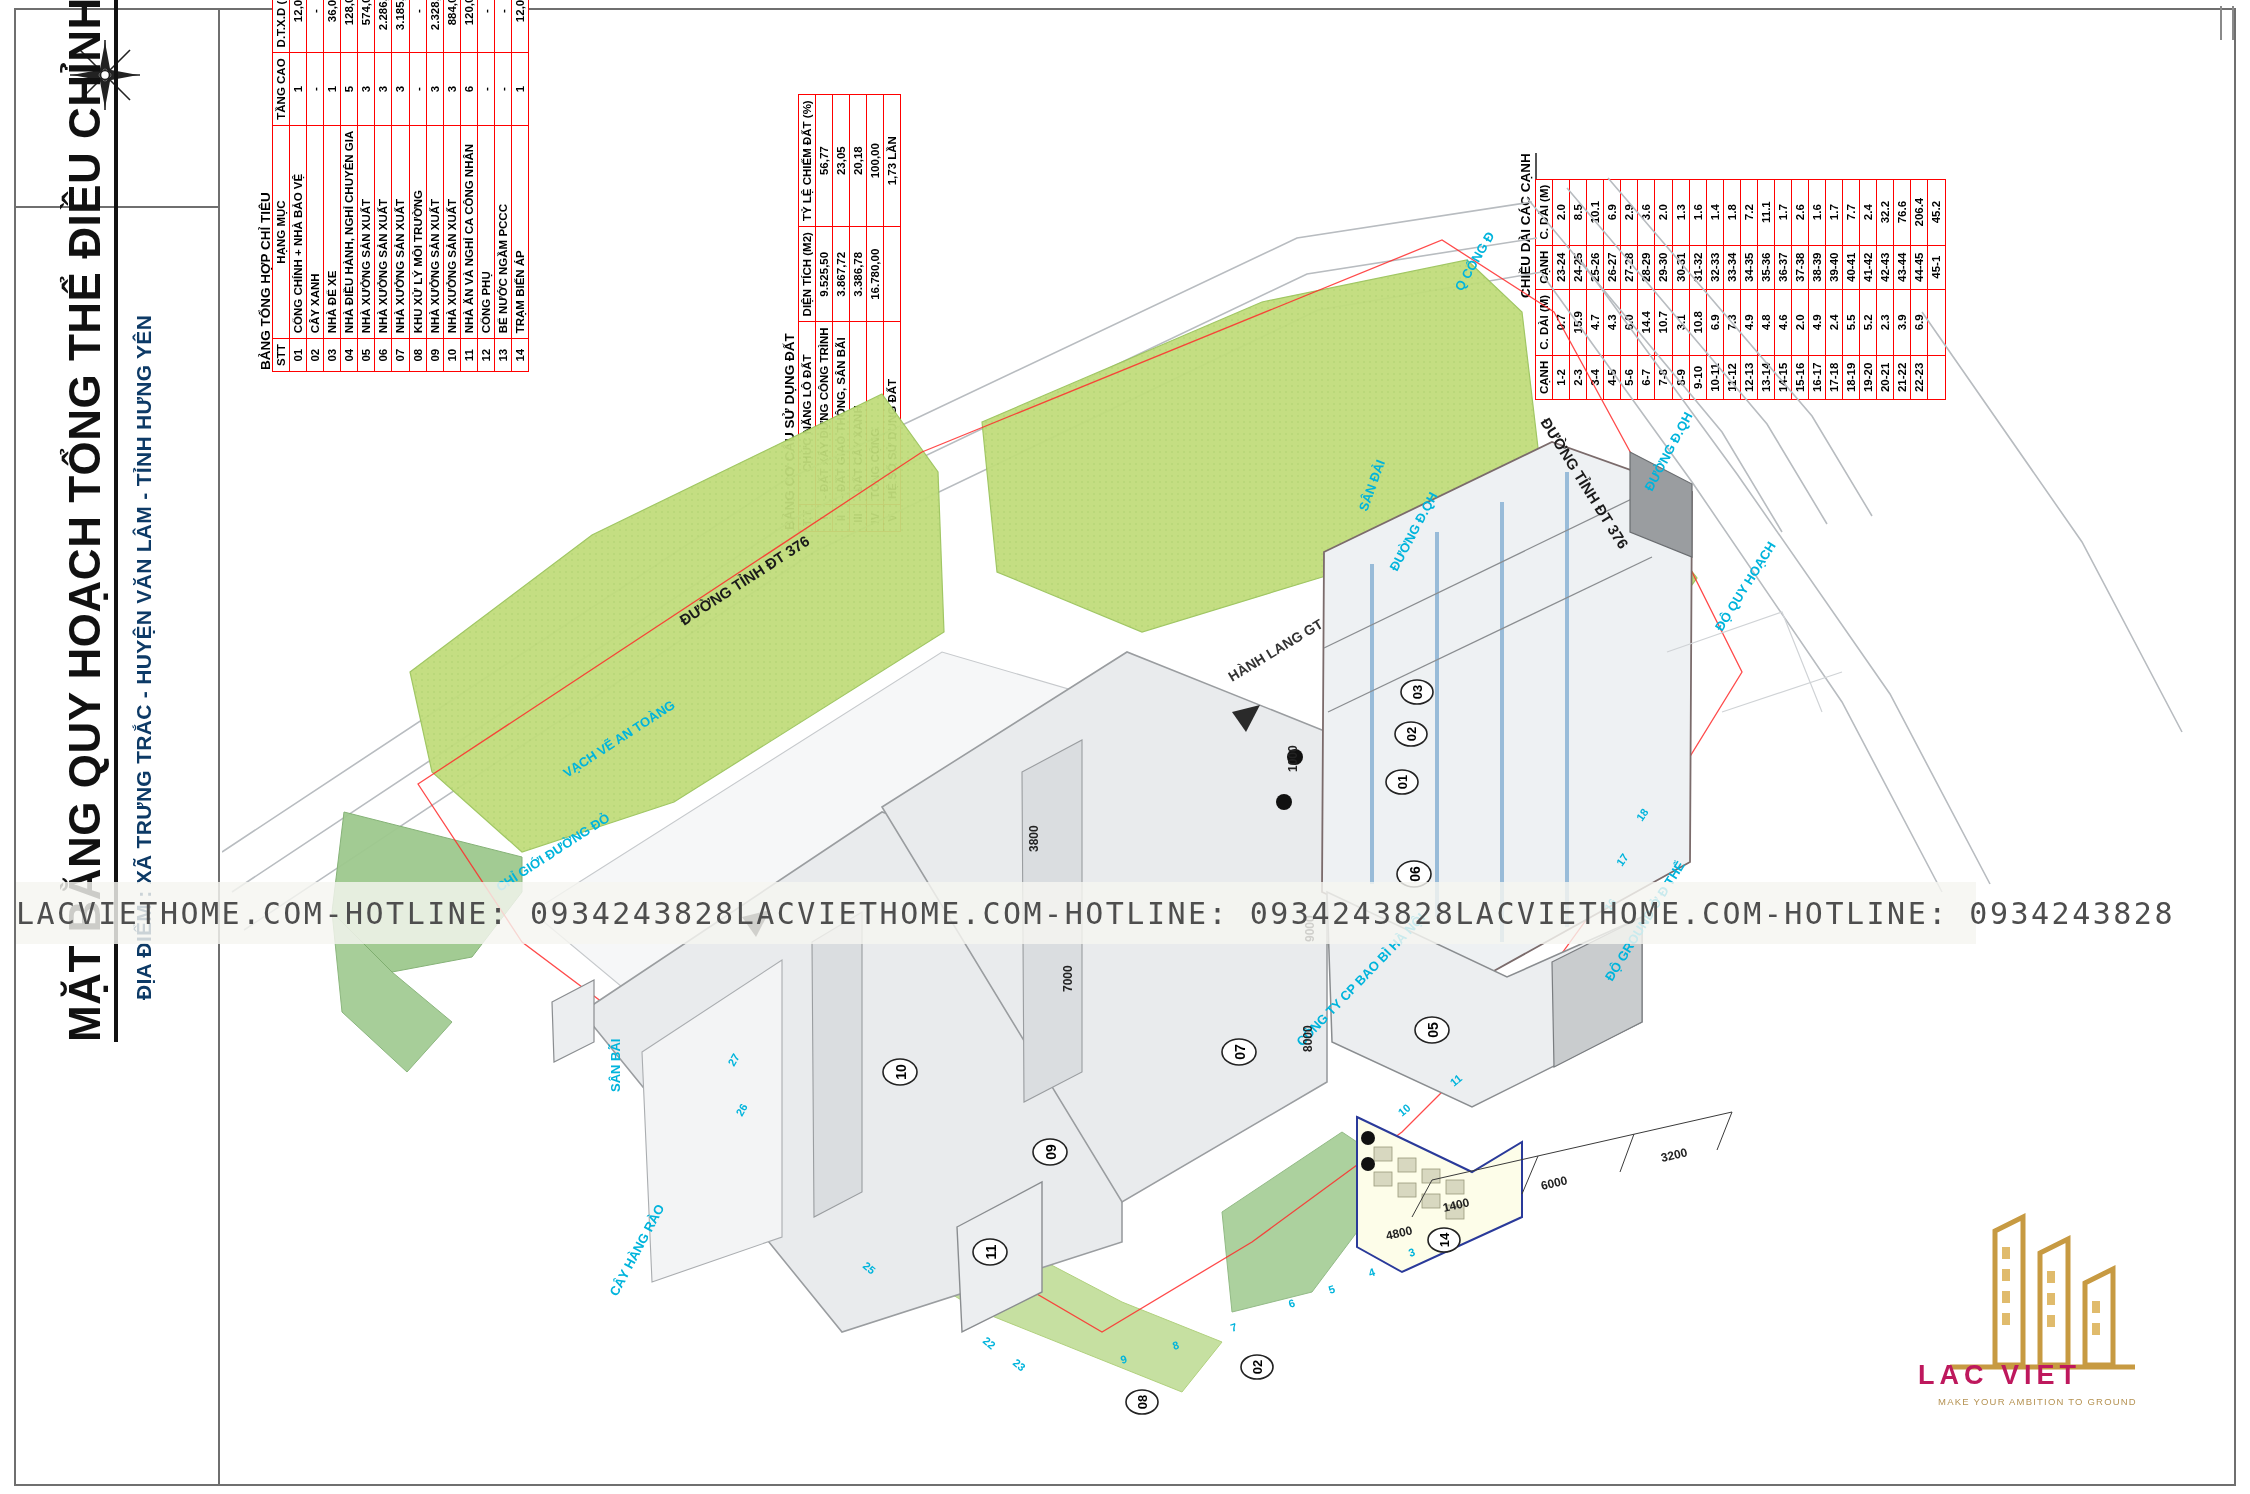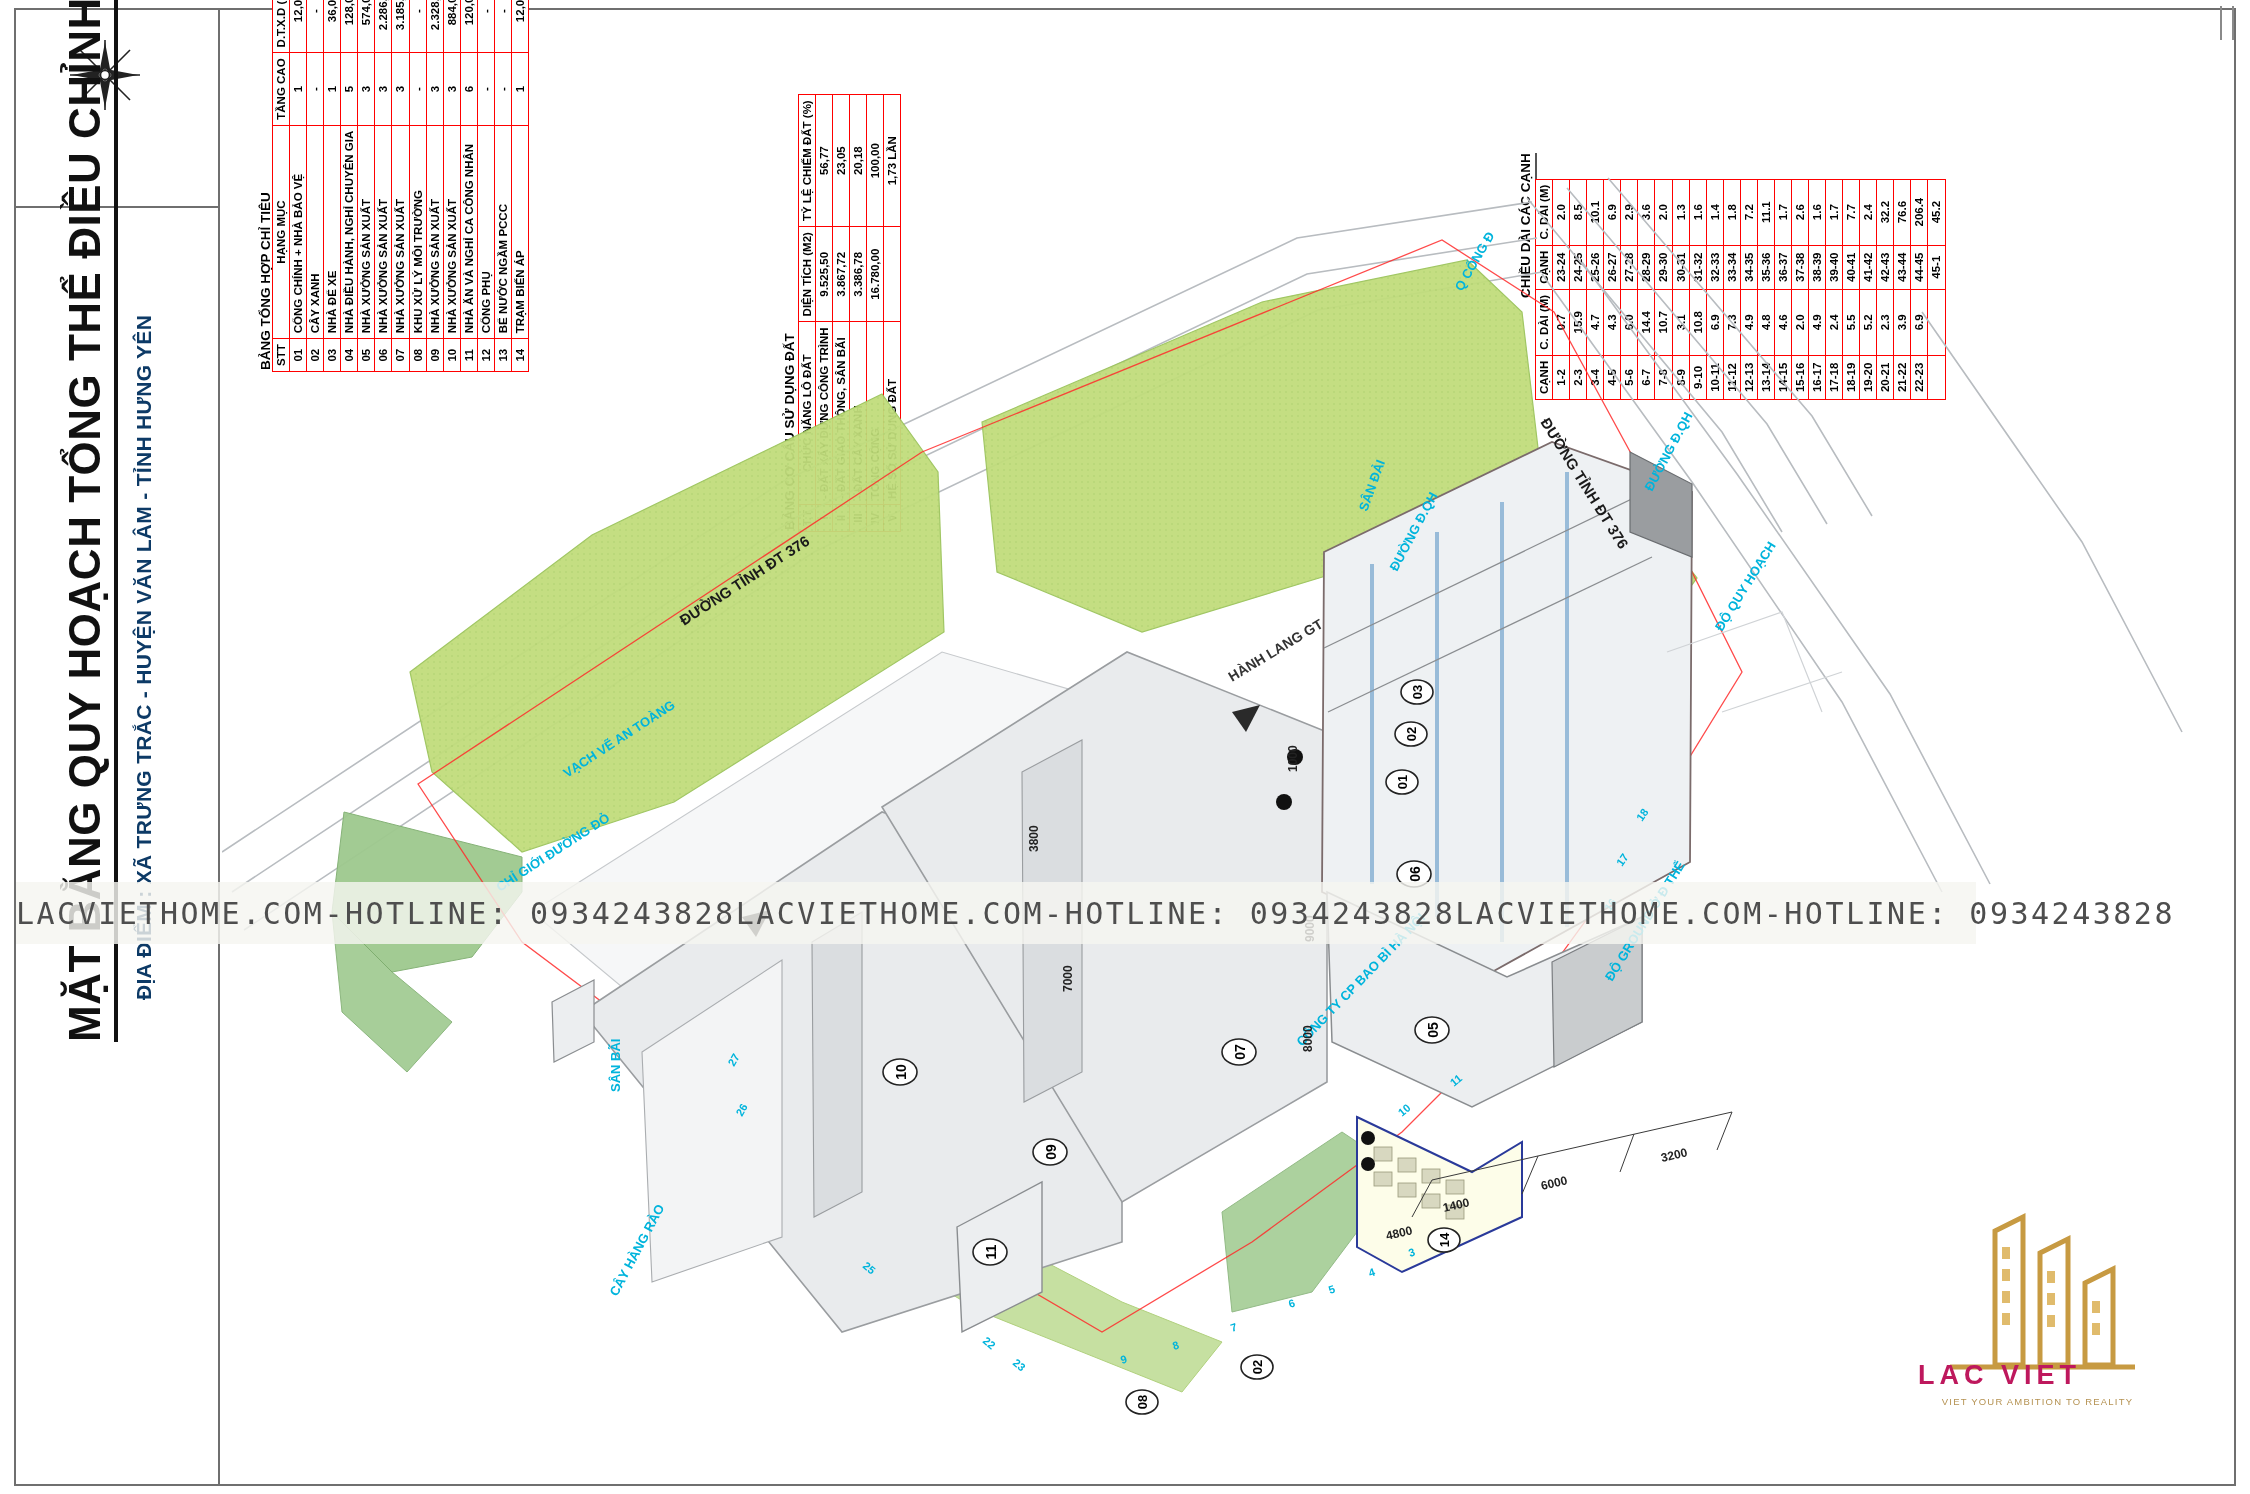--- a/index.html
+++ b/index.html
@@ -710,15 +710,15 @@
           <rect x="112" y="118" width="8" height="12"></rect>
         <rect x="157" y="76" width="8" height="12"></rect>
           <rect x="157" y="98" width="8" height="12"></rect>
         <rect x="157" y="120" width="8" height="12"></rect>
         <rect x="202" y="106" width="8" height="12"></rect>
           <rect x="202" y="128" width="8" height="12"></rect>
       </g>
     </svg>
   </div>
   <div class="logo-name">LAC VIET</div>
-  <div class="logo-tag">VIET YOUR AMBITION TO REALITY</div>
+  <div class="logo-tag">MAKE YOUR AMBITION TO GROUND</div>
 
 </div>
 
 </body></html>

